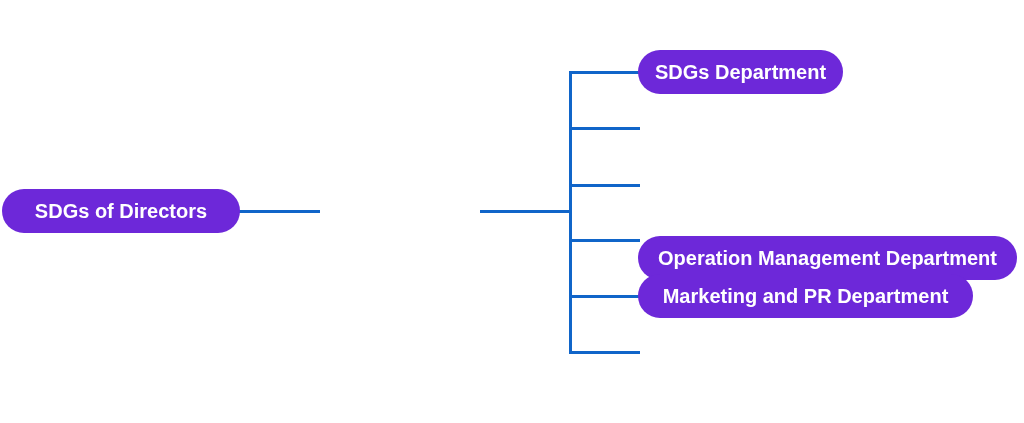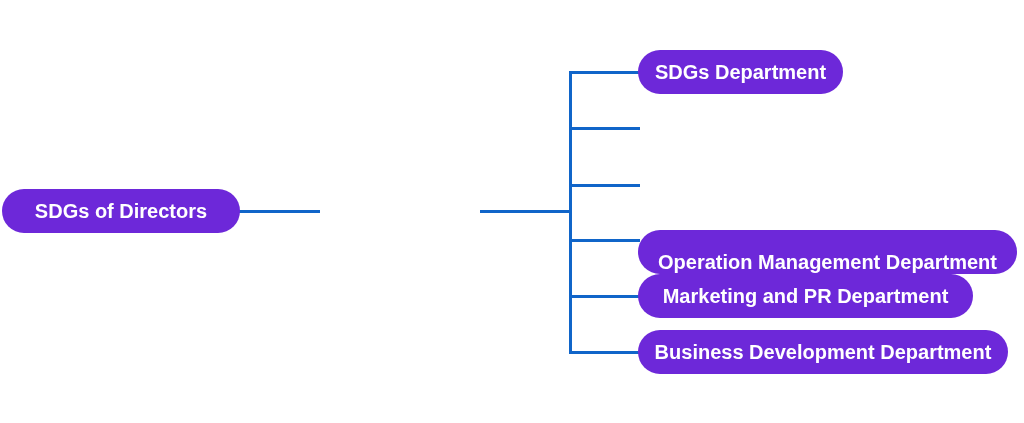--- a/index.html
+++ b/index.html
@@ -33,21 +33,21 @@
     position: absolute;
     background: #1065C9;
   }
   
   .node-board       { left: 2px;   top: 189px; width: 238px; }
   .node-secretariat { left: 318px; top: 189px; width: 164px; }
   
   .node-dept-0 { left: 638px; top: 50px;  width: 205px; }
   .node-dept-1 { left: 638px; top: 106px; width: 384px; }
   .node-dept-2 { left: 638px; top: 163px; width: 250px; }
-  .node-dept-3 { left: 638px; top: 230px; width: 379px; align-items: flex-end; }
+  .node-dept-3 { left: 638px; top: 236px; width: 379px; }
   .node-dept-4 { left: 638px; top: 274px; width: 335px; }
   .node-dept-5 { left: 638px; top: 330px; width: 370px; }
   
   .line-board-secretariat { left: 238px; top: 210px; width: 82px; height: 3px; }
   .line-secretariat-trunk { left: 480px; top: 210px; width: 92px; height: 3px; }
   .line-trunk             { left: 569px; top: 71px;  width: 3px;  height: 283px; }
   .line-branch-0 { left: 569px; top: 71px;  width: 71px; height: 3px; }
   .line-branch-1 { left: 569px; top: 127px; width: 71px; height: 3px; }
   .line-branch-2 { left: 569px; top: 184px; width: 71px; height: 3px; }
   .line-branch-3 { left: 569px; top: 239px; width: 71px; height: 3px; }
@@ -81,17 +81,14 @@
 
 
   <div class="node node-dept-3">
     <span>Operation Management Department</span>
   </div>
 
   <div class="node node-dept-4">
     <span>Marketing and PR Department</span>
   </div>
 
-  <div class="node node-dept-5">
-    <span>Business Development Department</span>
-  </div>
 
 </div>
 
 </body></html>

